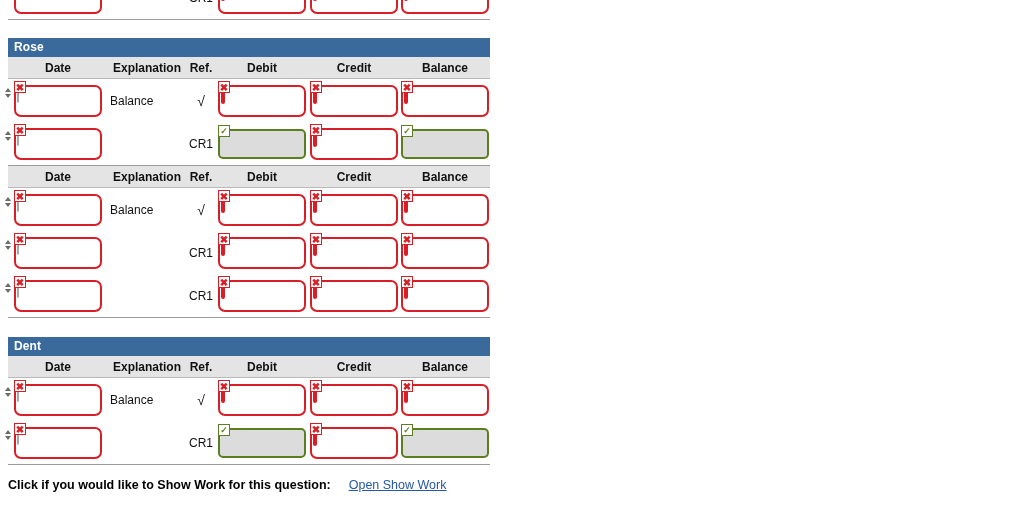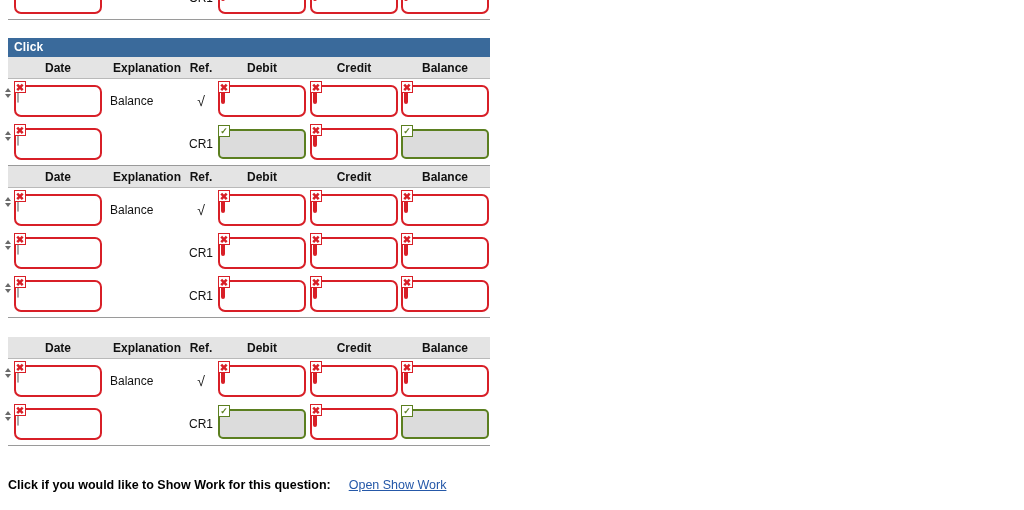--- a/index.html
+++ b/index.html
@@ -137,21 +137,21 @@
             <td>
               <div class="cell-pad" style="display: flex; align-items: center; justify-content: center;">
                 <span class="fw inp wrong"><span class="inner"></span></span>
               </div>
             </td>
           </tr>
         </tbody>
       </table>
     </div>
     <div class="ledger" style="top: 38px;">
-      <div class="ledger-title">Click</div>
+      <div class="ledger-title">Rose</div>
       <table class="led">
         <colgroup>
           <col class="c-date">
           <col class="c-exp">
           <col class="c-ref">
           <col class="c-deb">
           <col class="c-cre">
           <col class="c-bal">
         </colgroup>
         <thead>
@@ -365,20 +365,21 @@
             <td>
               <div class="cell-pad" style="display: flex; align-items: center; justify-content: center;">
                 <span class="fw inp wrong"><span class="badge x">✖</span><span class="inner"></span></span>
               </div>
             </td>
           </tr>
         </tbody>
       </table>
     </div>
     <div class="ledger" style="top: 337px;">
+      <div class="ledger-title">Dent</div>
       <table class="led">
         <colgroup>
           <col class="c-date">
           <col class="c-exp">
           <col class="c-ref">
           <col class="c-deb">
           <col class="c-cre">
           <col class="c-bal">
         </colgroup>
         <thead>

